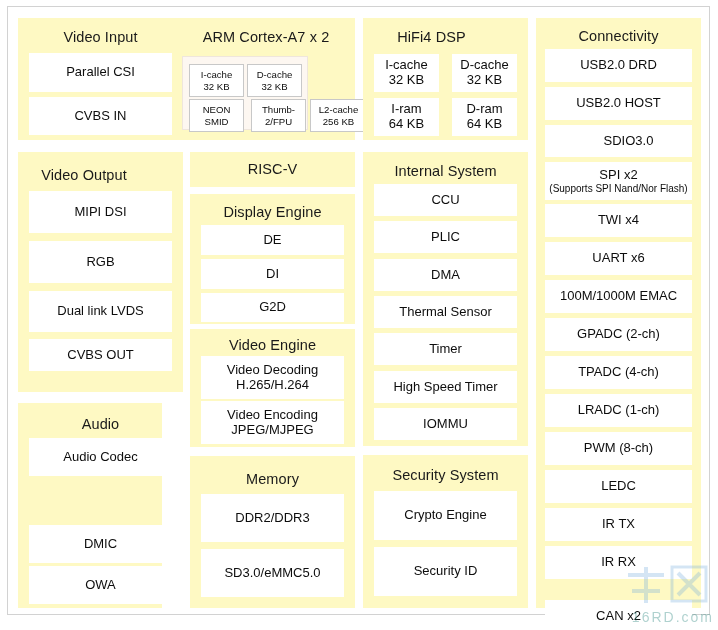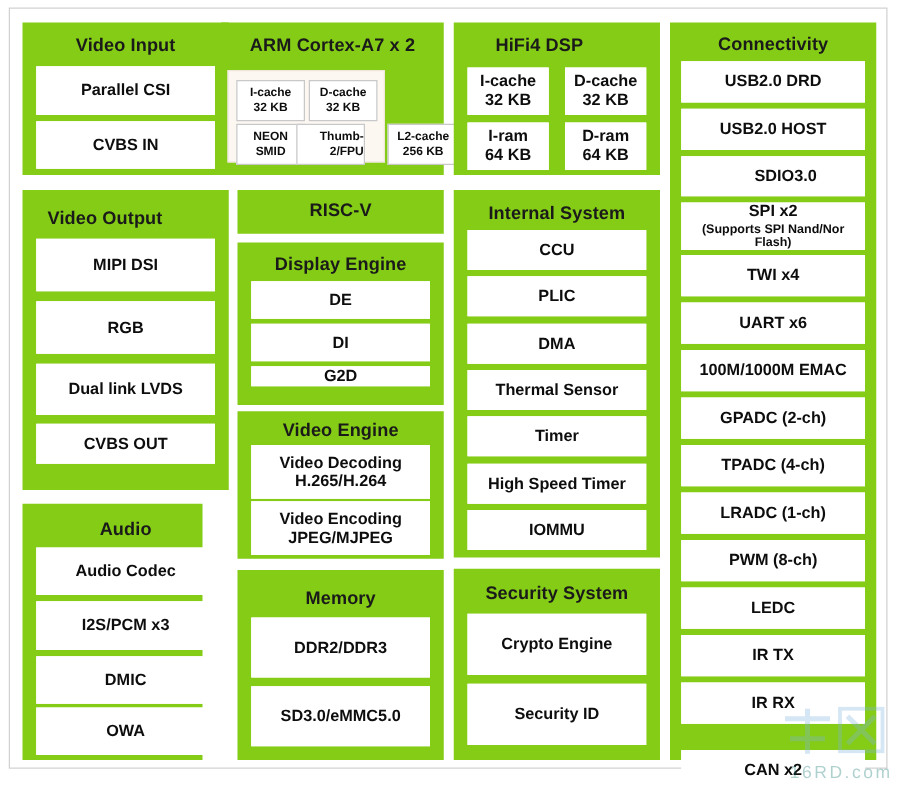--- a/index.html
+++ b/index.html
@@ -27,24 +27,23 @@
     width: 703px;
     height: 609px;
     border: 1px solid #d2d2d2;
     box-sizing: border-box;
     background: #ffffff;
   }
 
   
   .group {
     position: absolute;
-    background: #84cc16;
+    background: #fef9c3;
     box-sizing: border-box;
     padding: 0;
-    font-weight: bold;
   }
   .group-title {
     color: #1a1a1a;
     font-size: 14.5px;
     text-align: center;
     line-height: 1;
     letter-spacing: 0.1px;
     white-space: nowrap;
   }
 
@@ -150,23 +149,20 @@
     <div class="item abs" style="left:11px; top:187px; width:143px; height:32px;">
       <span class="l1">CVBS OUT</span>
     </div>
   </div>
 
   <div class="group" style="left:18px; top:403px; width:144px; height:205px;">
     <div class="group-title abs" style="left:0; top:14px; width:165px;">Audio</div>
     <div class="item abs" style="left:11px; top:35px; width:143px; height:38px;">
       <span class="l1">Audio Codec</span>
     </div>
-    <div class="item abs" style="left:11px; top:78px; width:143px; height:39px;">
-      <span class="l1">I2S/PCM x3</span>
-    </div>
     <div class="item abs" style="left:11px; top:122px; width:143px; height:38px;">
       <span class="l1">DMIC</span>
     </div>
     <div class="item abs" style="left:11px; top:163px; width:143px; height:38px;">
       <span class="l1">OWA</span>
     </div>
   </div>
 
   <div class="group" style="left:177px; top:18px; width:178px; height:122px;">
     <div class="group-title abs" style="left:0; top:12px; width:178px;">ARM Cortex-A7 x 2</div>
@@ -178,21 +174,21 @@
       <span class="l2">32 KB</span>
     </div>
     <div class="cache-box" style="left:70px; top:46px; width:55px; height:33px;">
       <span class="l1">D-cache</span>
       <span class="l2">32 KB</span>
     </div>
     <div class="cache-box" style="left:12px; top:81px; width:55px; height:33px;">
       <span class="l1">NEON</span>
       <span class="l2">SMID</span>
     </div>
-    <div class="cache-box" style="left:60px; top:81px; width:55px; height:33px;align-items:flex-end;">
+    <div class="cache-box" style="left:74px; top:81px; width:55px; height:33px;">
       <span class="l1">Thumb-</span>
       <span class="l2">2/FPU</span>
     </div>
     <div class="cache-box" style="left:133px; top:81px; width:57px; height:33px; left:133px;">
       <span class="l1">L2-cache</span>
       <span class="l2">256 KB</span>
     </div>
   </div>
 
   <div class="group" style="left:190px; top:152px; width:165px; height:35px;">
@@ -200,21 +196,21 @@
   </div>
 
   <div class="group" style="left:190px; top:194px; width:165px; height:130px;">
     <div class="group-title abs" style="left:0; top:11px; width:165px;">Display Engine</div>
     <div class="item abs" style="left:11px; top:31px; width:143px; height:30px;">
       <span class="l1">DE</span>
     </div>
     <div class="item abs" style="left:11px; top:65px; width:143px; height:30px;">
       <span class="l1">DI</span>
     </div>
-    <div class="item abs" style="left:11px; top:99px; width:143px; height:16px;">
+    <div class="item abs" style="left:11px; top:99px; width:143px; height:29px;">
       <span class="l1">G2D</span>
     </div>
   </div>
 
   <div class="group" style="left:190px; top:329px; width:165px; height:118px;">
     <div class="group-title abs" style="left:0; top:9px; width:165px;">Video Engine</div>
     <div class="item abs" style="left:11px; top:27px; width:143px; height:43px;">
       <span class="l1">Video Decoding</span>
       <span class="l2">H.265/H.264</span>
     </div>

